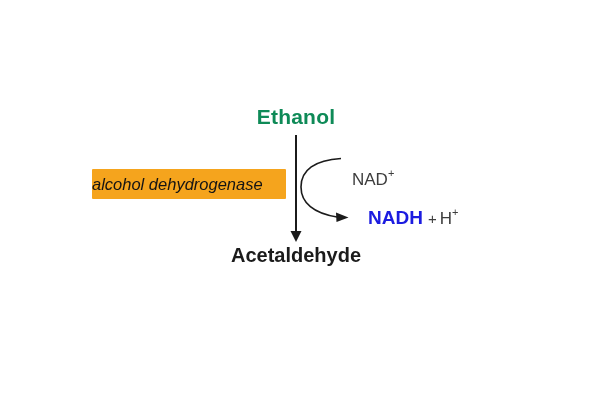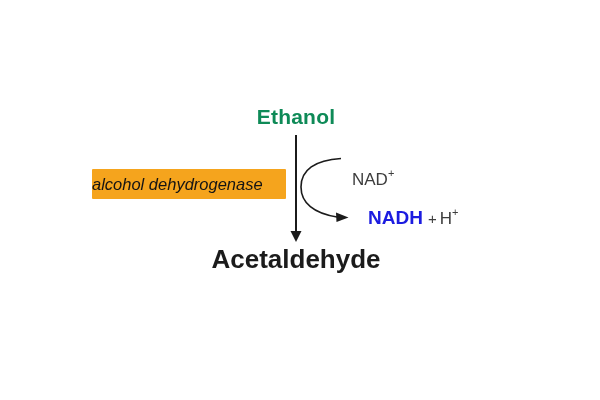--- a/index.html
+++ b/index.html
@@ -61,21 +61,21 @@
   .cofactor-out .nadh {
     font-size: 19px;
     font-weight: 700;
     color: var(--nadh-blue, #1c1ce0);
   }
   .cofactor-out .plus { margin: 0 3px 0 5px; font-size: 15px; }
 
   #product-label {
     left: 296px; top: 244px;
     transform: translateX(-50%);
-    font-size: 26px;
+    font-size: 20px;
     font-weight: 700;
     color: var(--ink-black, #1b1b1b);
     white-space: nowrap;
   }
 
   #arrow-layer { left: 0; top: 0; pointer-events: none; }
   .arrow-stroke { stroke: var(--ink-black, #1b1b1b); fill: none; }
   .arrow-fill   { fill: var(--ink-black, #1b1b1b); stroke: none; }
 </style>
 </head>

